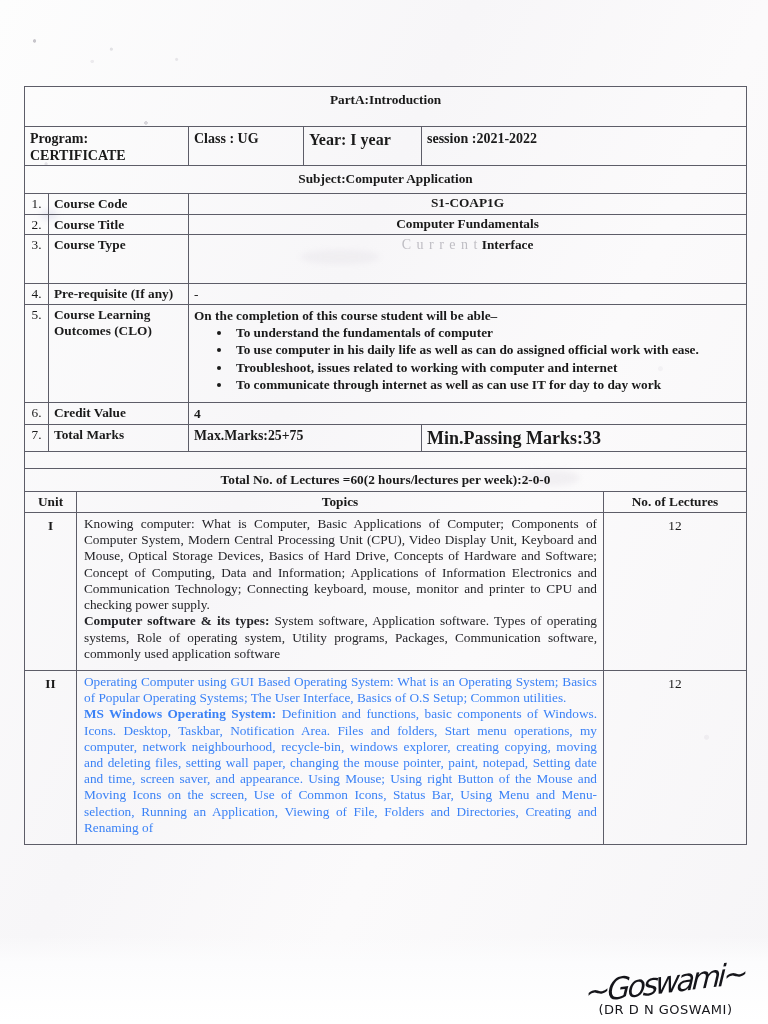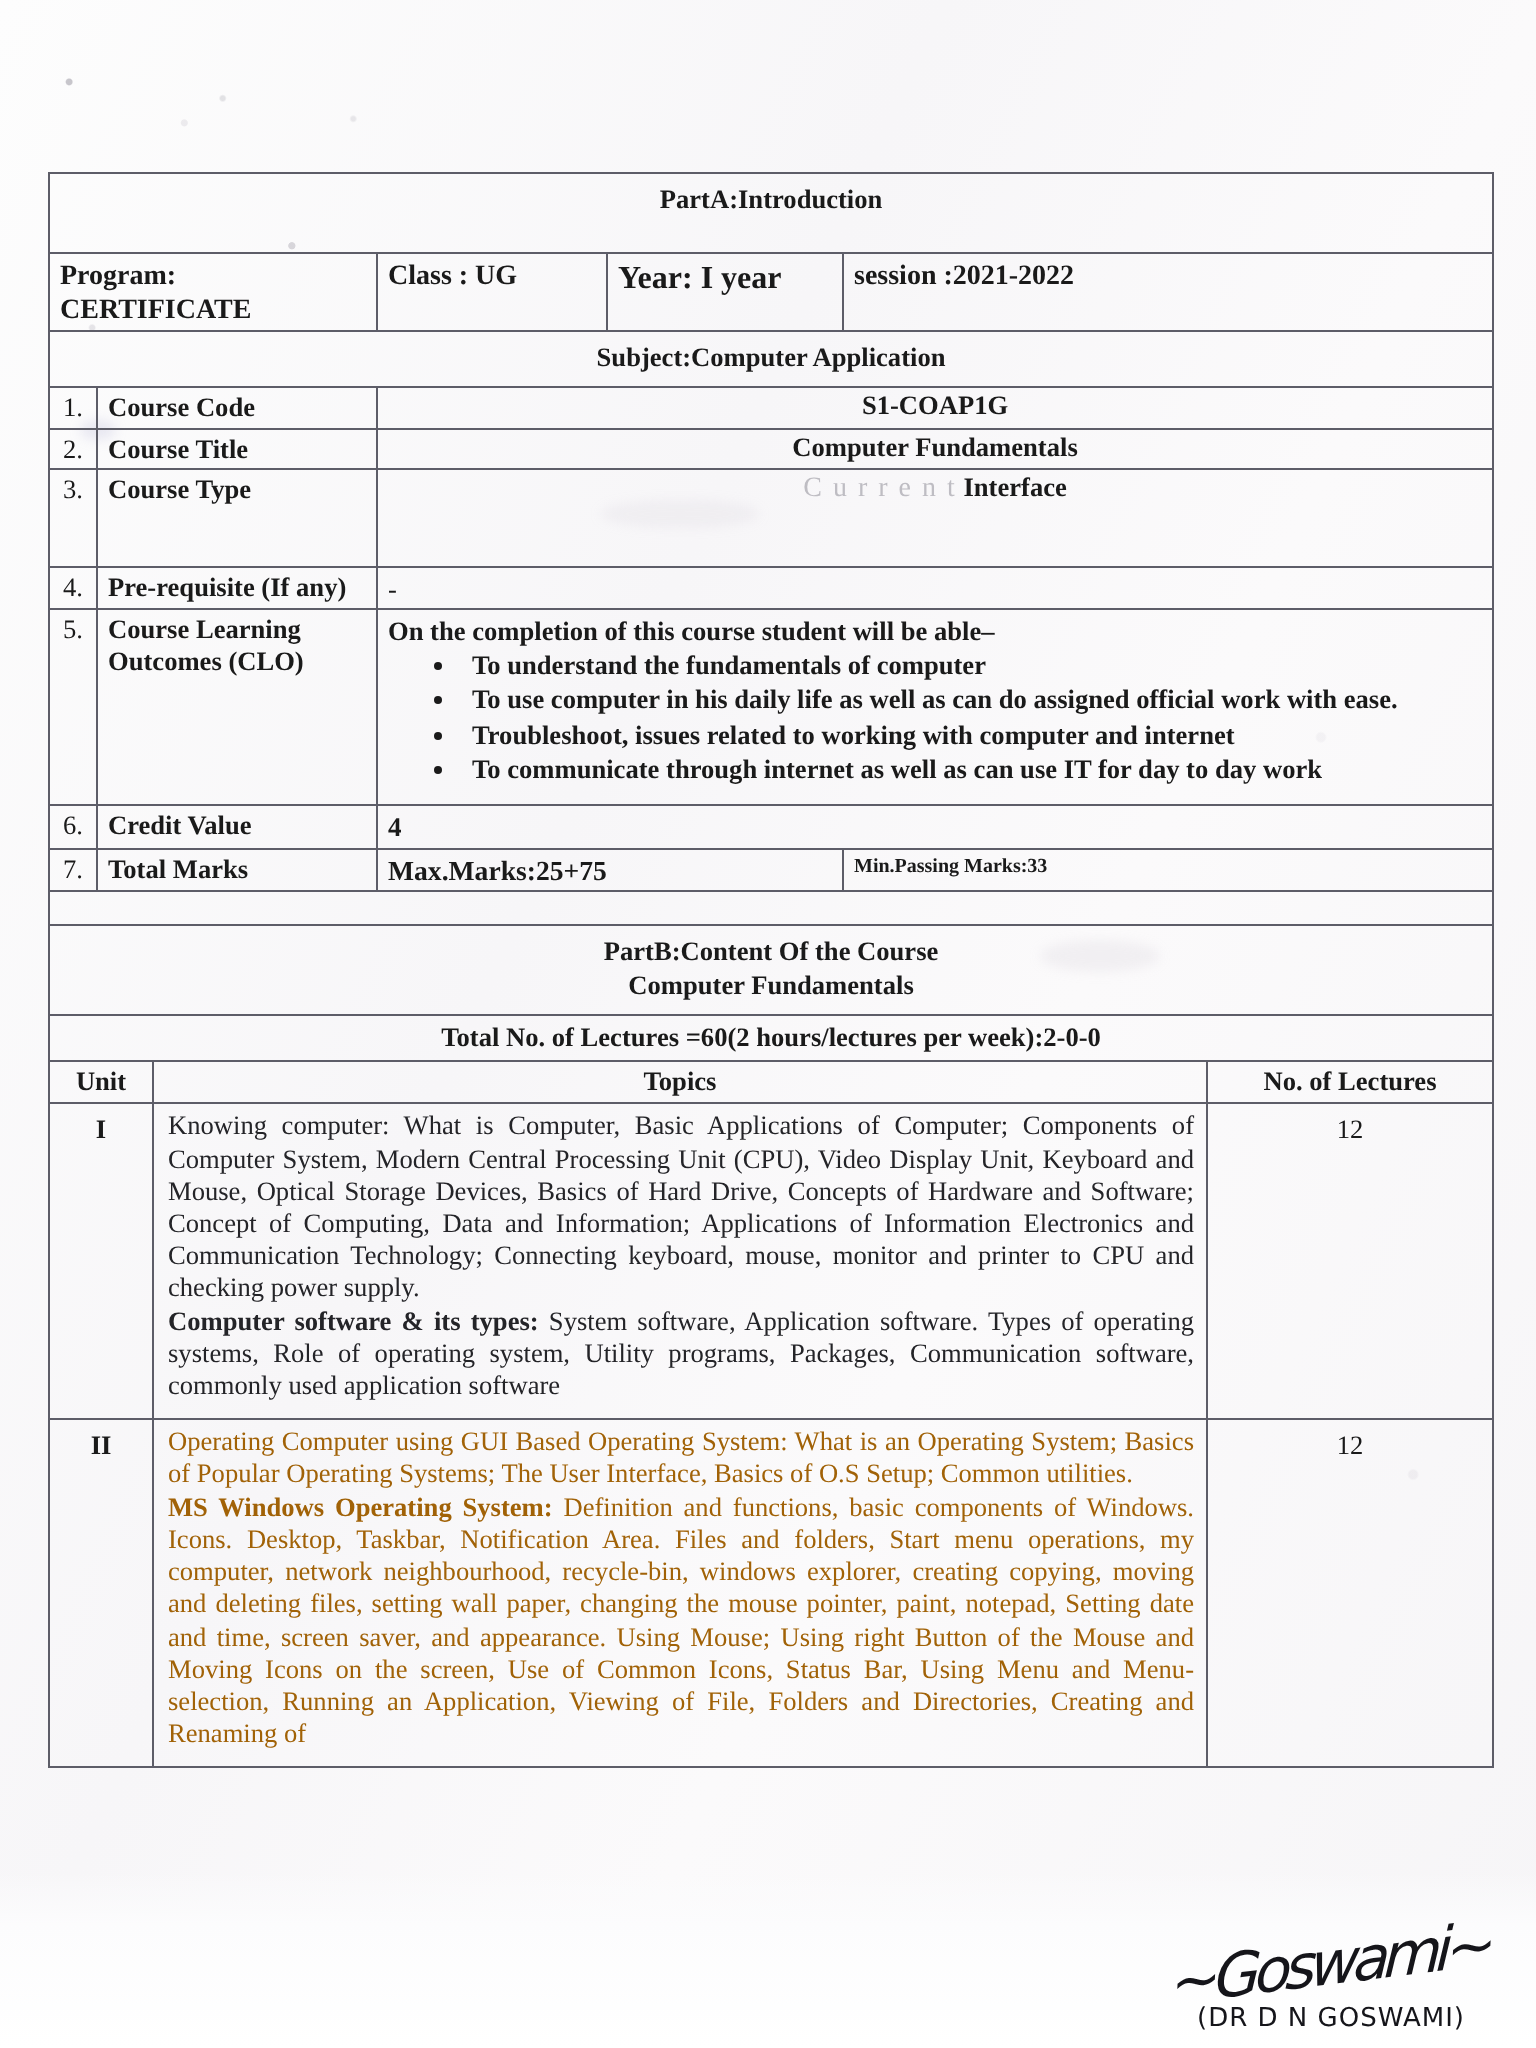--- a/index.html
+++ b/index.html
@@ -151,21 +151,21 @@
     text-align: justify;
     text-justify: inter-word;
     font-size: 13.4px;
     line-height: 1.52;
     padding: 3px 6px 8px 7px !important;
     color: #242428;
   }
   .topics p { margin: 0; }
 
   
-  .fade-soft { color: #a16207; }
+  .fade-soft { color: #3b82f6; }
 
   
   .signature {
     position: absolute;
     right: 22px;
     bottom: 6px;
     z-index: 4;
     text-align: center;
     color: #15151a;
   }
@@ -278,33 +278,27 @@
   <tr>
     <td class="idx">6.</td>
     <td class="lbl">Credit Value</td>
     <td colspan="3" class="bold" style="font-size:13.5px;padding-top:3px !important;">4</td>
   </tr>
 
   <tr>
     <td class="idx">7.</td>
     <td class="lbl">Total Marks</td>
     <td colspan="2" class="bold" style="font-size:13.8px;padding-top:3px !important;">Max.Marks:25+75</td>
-    <td class="bold" style="font-size:10px;padding-top:3px !important;">Min.Passing Marks:33</td>
+    <td class="bold" style="font-size:18px;padding-top:3px !important;">Min.Passing Marks:33</td>
   </tr>
 
   <tr class="spacer-row">
     <td colspan="5"></td>
   </tr>
 
-  <tr>
-    <td class="band" colspan="5">
-      <div>PartB:Content Of the Course</div>
-      <div>Computer Fundamentals</div>
-    </td>
-  </tr>
 
   <tr>
     <td class="band" colspan="5" style="padding:3px 4px !important;">Total No. of Lectures =60(2 hours/lectures per week):2-0-0</td>
   </tr>
 </tbody>
     </table>
 
 <table class="doc" style="margin-top:-1px;">
   <colgroup>
     <col style="width:52px">

